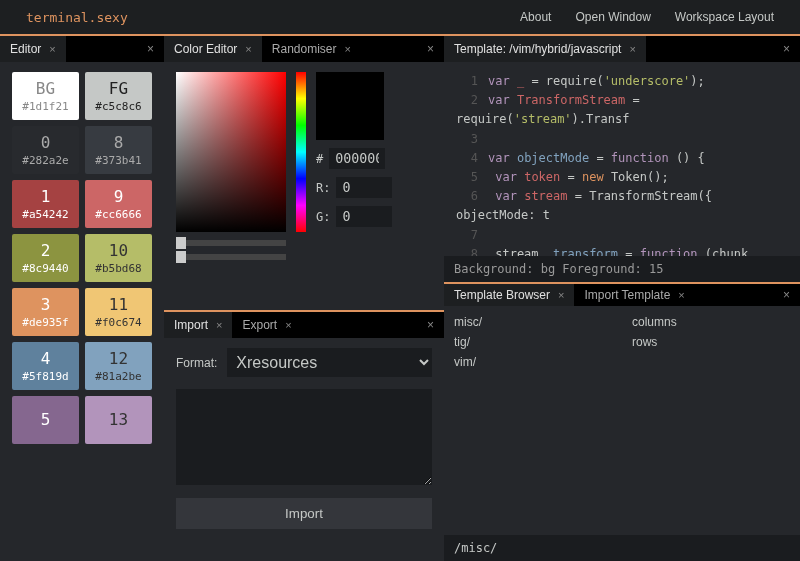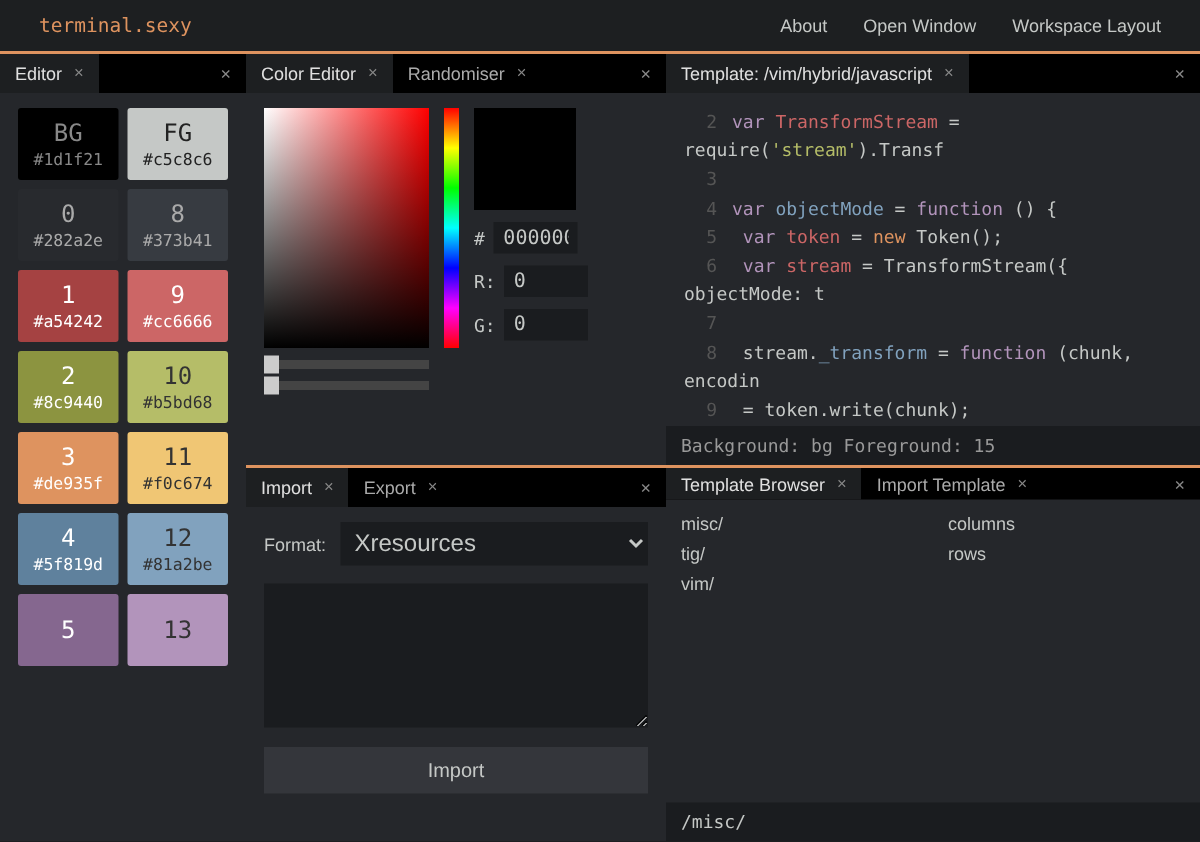--- a/index.html
+++ b/index.html
@@ -65,21 +65,21 @@
     <div class="panel" style="flex:1">
       <div class="tabs">
         <div class="tab active">
           <span>Editor</span>
             <span class="x">×</span>
         </div>
         <span class="xend">×</span>
       </div>
       <div class="pbody">
         <div class="swgrid" id="swgrid">
-            <div class="sw" style="background: #000000; color: rgb(136, 136, 136);">
+            <div class="sw" style="background: #ffffff; color: rgb(136, 136, 136);">
               <span class="big">BG</span>
               <span>#1d1f21</span>
             </div>
             <div class="sw" style="background: rgb(197, 200, 198); color: rgb(34, 34, 34);">
               <span class="big">FG</span>
               <span>#c5c8c6</span>
             </div>
             <div class="sw" style="background: rgb(40, 42, 46); color: rgb(170, 170, 170);">
               <span class="big">0</span>
               <span>#282a2e</span>
@@ -193,29 +193,30 @@
           <span>Format:</span>
           <select class="sel"><option>Xresources</option></select>
         </div>
         <textarea class="ta" style=""></textarea>
         <button class="btn">Import</button>
       </div>
     </div>
   </div>
 
   <div class="col" style="flex:1">
-    <div class="panel" style="height:276px">
+    <div class="panel" style="height:248px">
       <div class="tabs">
         <div class="tab active">
             <span>Template: /vim/hybrid/javascript</span>
             <span class="x">×</span>
           </div>
         <span class="xend">×</span>
       </div>
       <div class="pbody code" id="codebody">
+          <div><span class="ln">1</span><span class="kw">var</span> <span class="id">_</span> = require(<span class="str">'underscore'</span>);</div>
           <div><span class="ln">2</span><span class="kw">var</span> <span class="id">TransformStream</span> = require(<span class="str">'stream'</span>).Transf</div>
           <div><span class="ln">3</span></div>
           <div><span class="ln">4</span><span class="kw">var</span> <span class="fn">objectMode</span> = <span class="kw">function</span> () {</div>
           <div><span class="ln">5</span>  <span class="kw">var</span> <span class="id">token</span> = <span class="new">new</span> Token();</div>
           <div><span class="ln">6</span>  <span class="kw">var</span> <span class="id">stream</span> = TransformStream({ objectMode: t</div>
           <div><span class="ln">7</span></div>
           <div><span class="ln">8</span>  stream.<span class="fn">_transform</span> = <span class="kw">function</span> (chunk, encodin</div>
           <div><span class="ln">9</span>      = token.write(chunk);</div>
         </div>
       <div class="status">Background: bg Foreground: 15</div>

